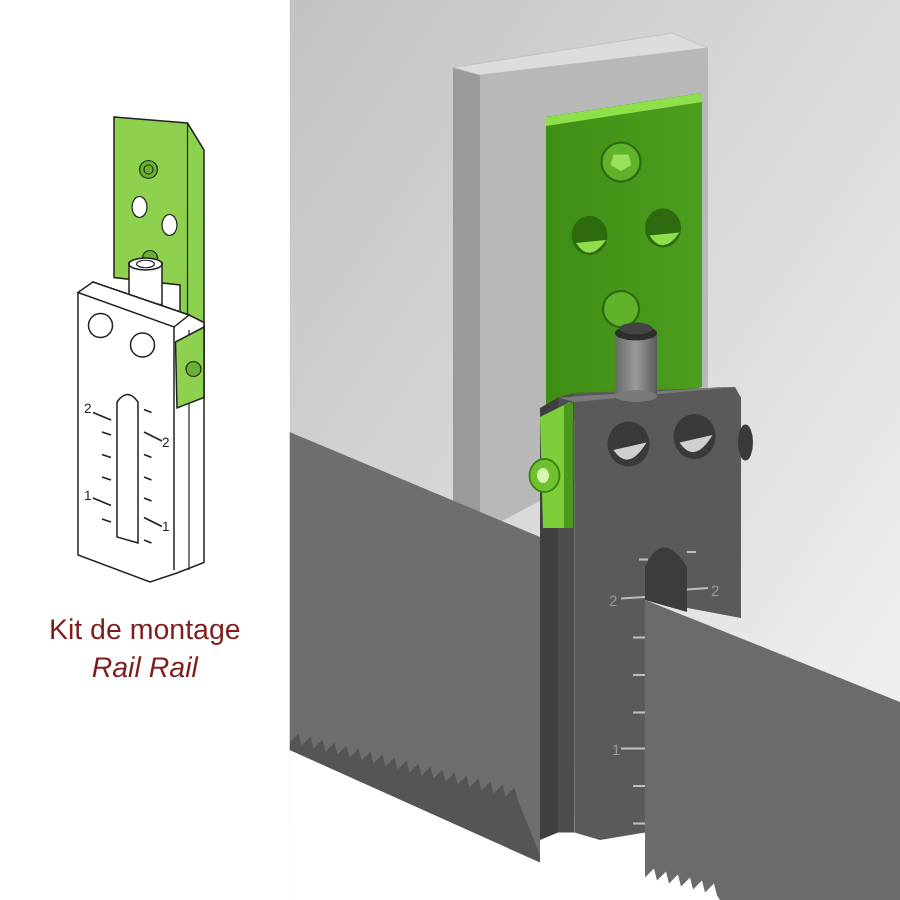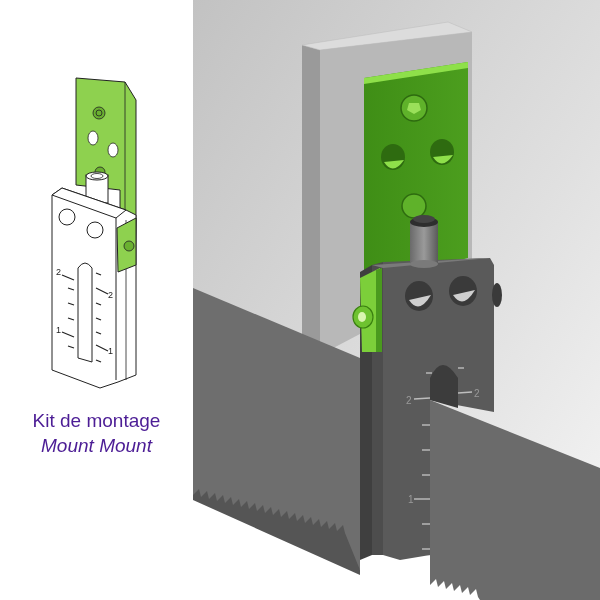--- a/index.html
+++ b/index.html
@@ -1,20 +1,20 @@
 <!DOCTYPE html>
 <html><head>
 <meta charset="utf-8">
 <style>
   html, body { margin: 0; padding: 0; background: #ffffff; }
   .page { position: relative; width: 600px; height: 600px; overflow: hidden; background: #ffffff; }
   .left-panel { position: absolute; left: 0; top: 0; width: 193px; height: 600px; background: #ffffff; }
   .sketch { position: absolute; left: 40px; top: 70px; width: 120px; height: 320px; }
   .caption { position: absolute; left: 0; top: 408px; width: 193px; text-align: center;
-             font-family: "Liberation Sans", sans-serif; font-size: 19px; line-height: 25px; color: #4c1d95; }
+             font-family: "Liberation Sans", sans-serif; font-size: 19px; line-height: 25px; color: #7f1d1d; }
   .caption .en { font-style: italic; }
   .render { position: absolute; left: 193px; top: 0; width: 407px; height: 600px; }
 </style>
 </head>
 <body>
 
 <div class="page">
 
   <div class="left-panel">
 
@@ -60,21 +60,21 @@
         <line x1="56" y1="290" x2="61" y2="292"></line>
       </g>
       <text x="16" y="205" font-family="Liberation Sans, sans-serif" font-size="9" fill="#222">2</text>
       <text x="16" y="263" font-family="Liberation Sans, sans-serif" font-size="9" fill="#222">1</text>
       <text x="68" y="228" font-family="Liberation Sans, sans-serif" font-size="9" fill="#222">2</text>
       <text x="68" y="284" font-family="Liberation Sans, sans-serif" font-size="9" fill="#222">1</text>
     </svg>
 
     <div class="caption">
       <div>Kit de montage</div>
-      <div class="en">Mount Mount</div>
+      <div class="en">Rail Rail</div>
     </div>
   </div>
 
   <svg class="render" viewBox="193 0 407 600">
     <defs>
       <linearGradient id="wallGrad" x1="0" y1="0" x2="1" y2="1">
         <stop offset="0" stop-color="#c2c2c2"></stop>
         <stop offset="0.6" stop-color="#e0e0e0"></stop>
         <stop offset="1" stop-color="#f6f6f6"></stop>
       </linearGradient>

